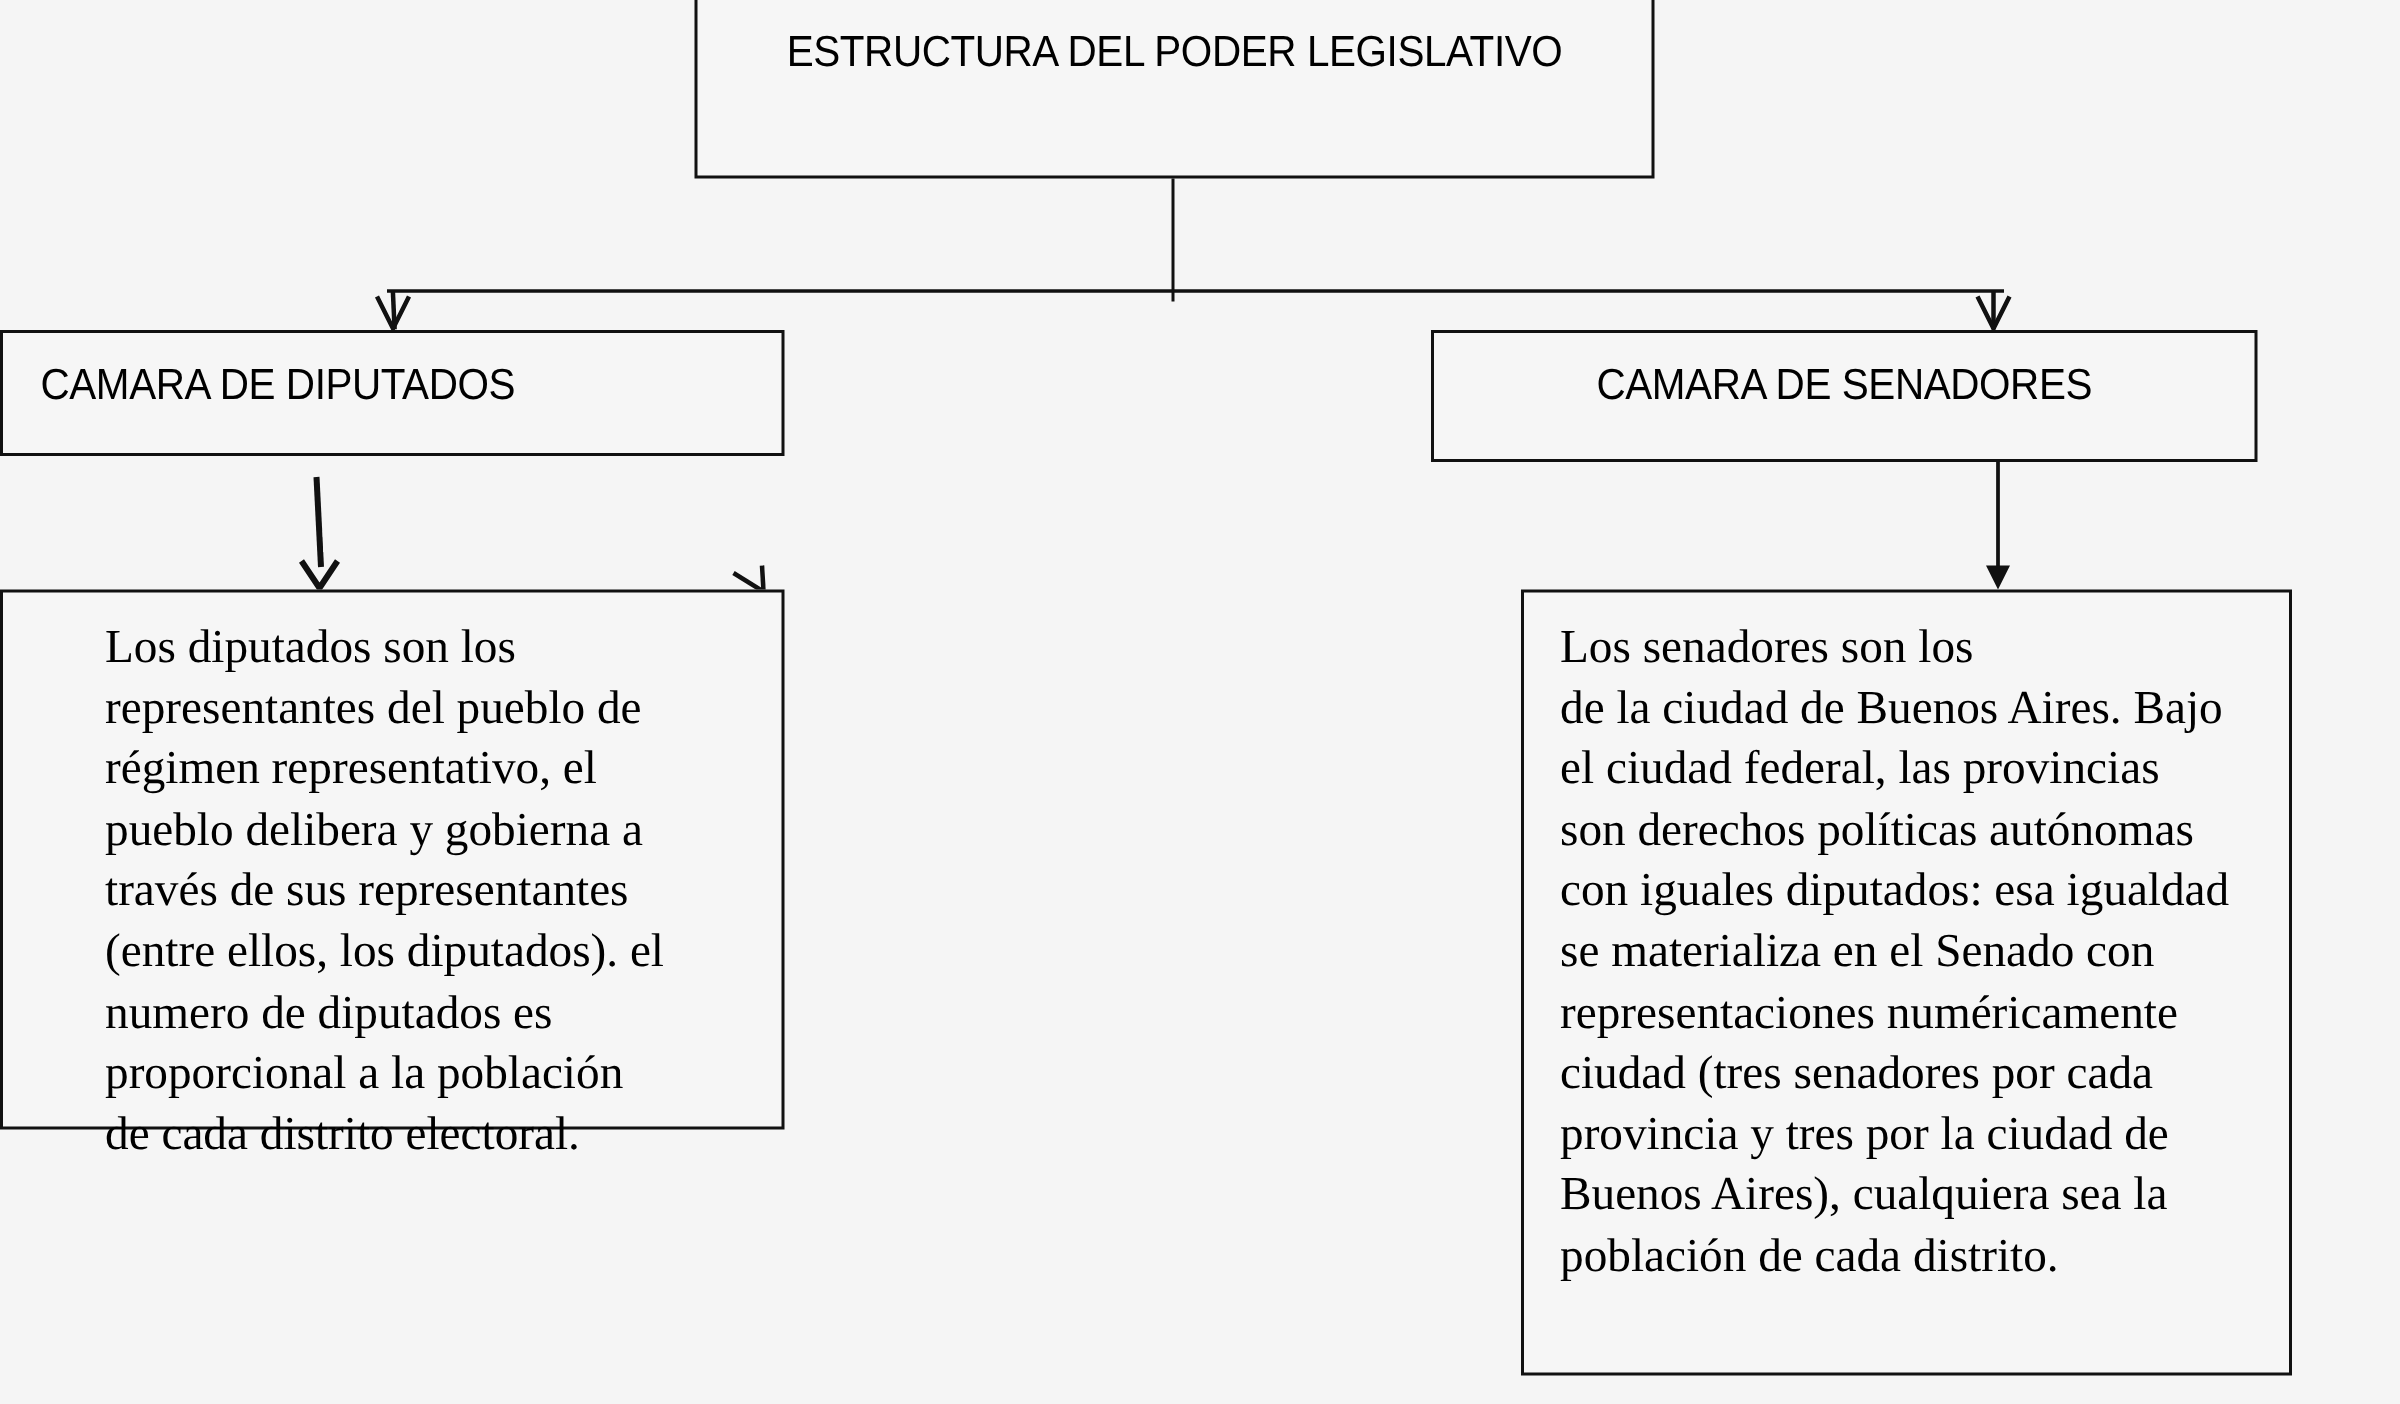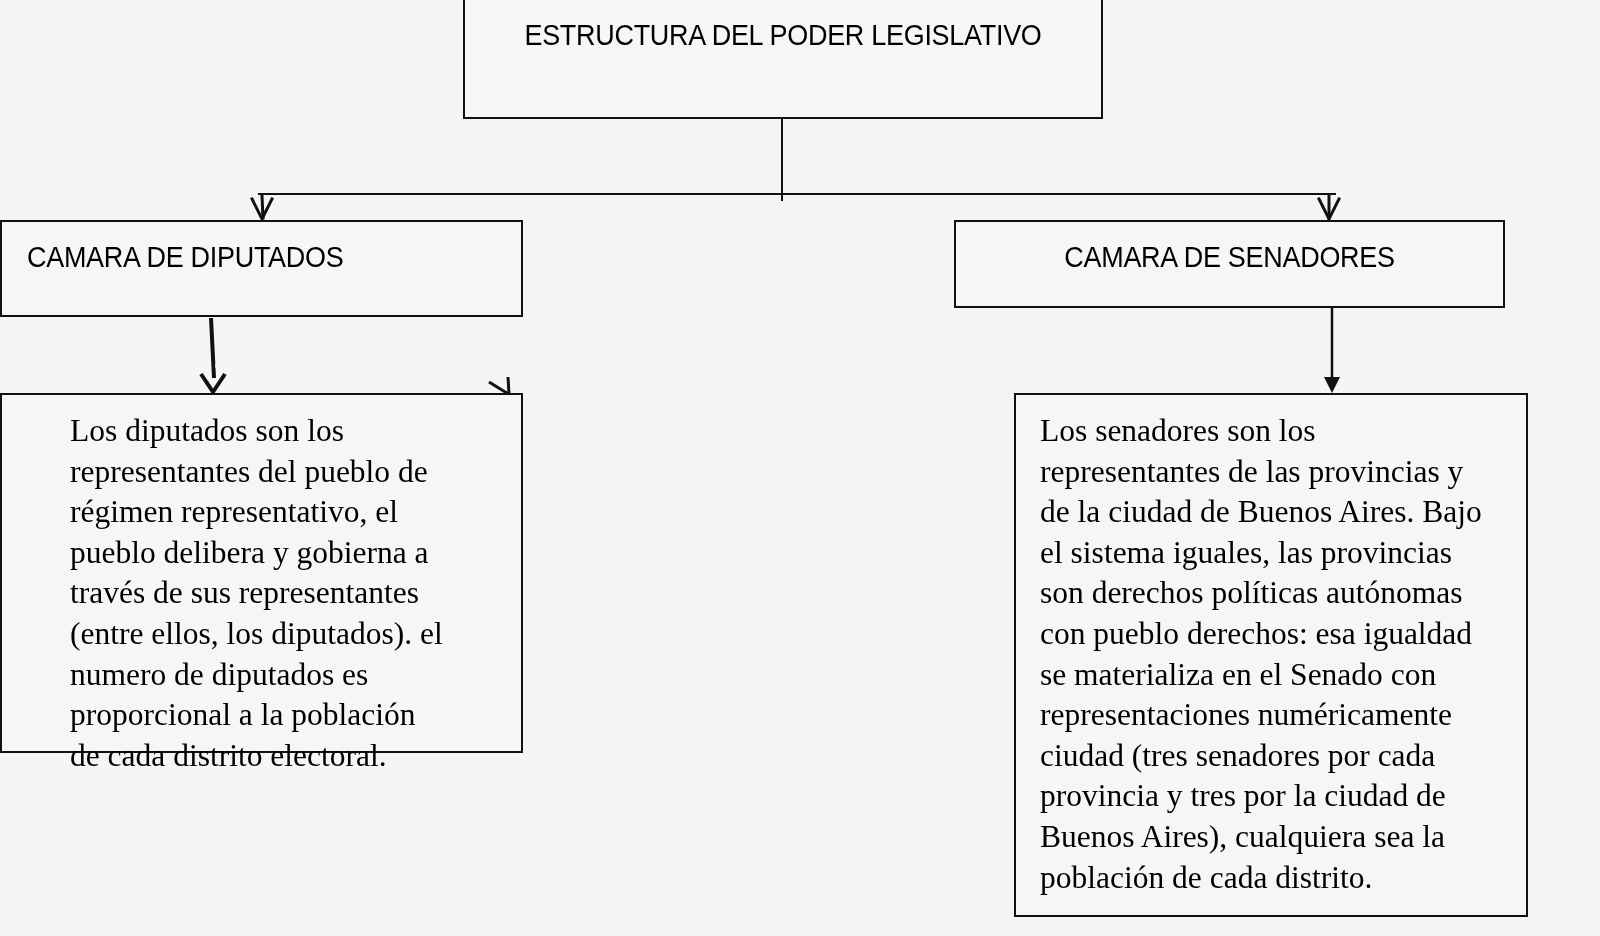--- a/index.html
+++ b/index.html
@@ -27,21 +27,21 @@
     .title-text {
       position: absolute;
       left: 0; right: 0; top: 19px;
       text-align: center;
       font-family: "Liberation Sans", sans-serif;
       font-size: 29px;
       letter-spacing: -0.3px;
       transform: scaleX(0.93);
     }
     .head-left {
-      left: 0; top: 220px; width: 523px; height: 97px;
+      left: 0; top: 220px; width: 523px; height: 84px;
     }
     .head-right {
       left: 954px; top: 220px; width: 551px; height: 88px;
     }
     .head-text {
       position: absolute;
       top: 19px;
       font-family: "Liberation Sans", sans-serif;
       font-size: 29px;
       letter-spacing: -0.3px;
@@ -143,25 +143,24 @@
     <span class="line">(entre ellos, los diputados). el</span>
     <span class="line">numero de diputados es</span>
     <span class="line">proporcional a la población</span>
     <span class="line">de cada distrito electoral.</span>
   </p>
 </div>
 
 <div class="box desc-right">
   <p class="desc-text">
     <span class="line">Los senadores son los</span>
-    <span class="line">representantes de las provincias y</span>
     <span class="line">de la ciudad de Buenos Aires. Bajo</span>
-    <span class="line">el sistema iguales, las provincias</span>
+    <span class="line">el ciudad federal, las provincias</span>
     <span class="line">son derechos políticas autónomas</span>
-    <span class="line">con pueblo derechos: esa igualdad</span>
+    <span class="line">con iguales diputados: esa igualdad</span>
     <span class="line">se materializa en el Senado con</span>
     <span class="line">representaciones numéricamente</span>
     <span class="line">ciudad (tres senadores por cada</span>
     <span class="line">provincia y tres por la ciudad de</span>
     <span class="line">Buenos Aires), cualquiera sea la</span>
     <span class="line">población de cada distrito.</span>
   </p>
 </div>
 
 </body></html>

